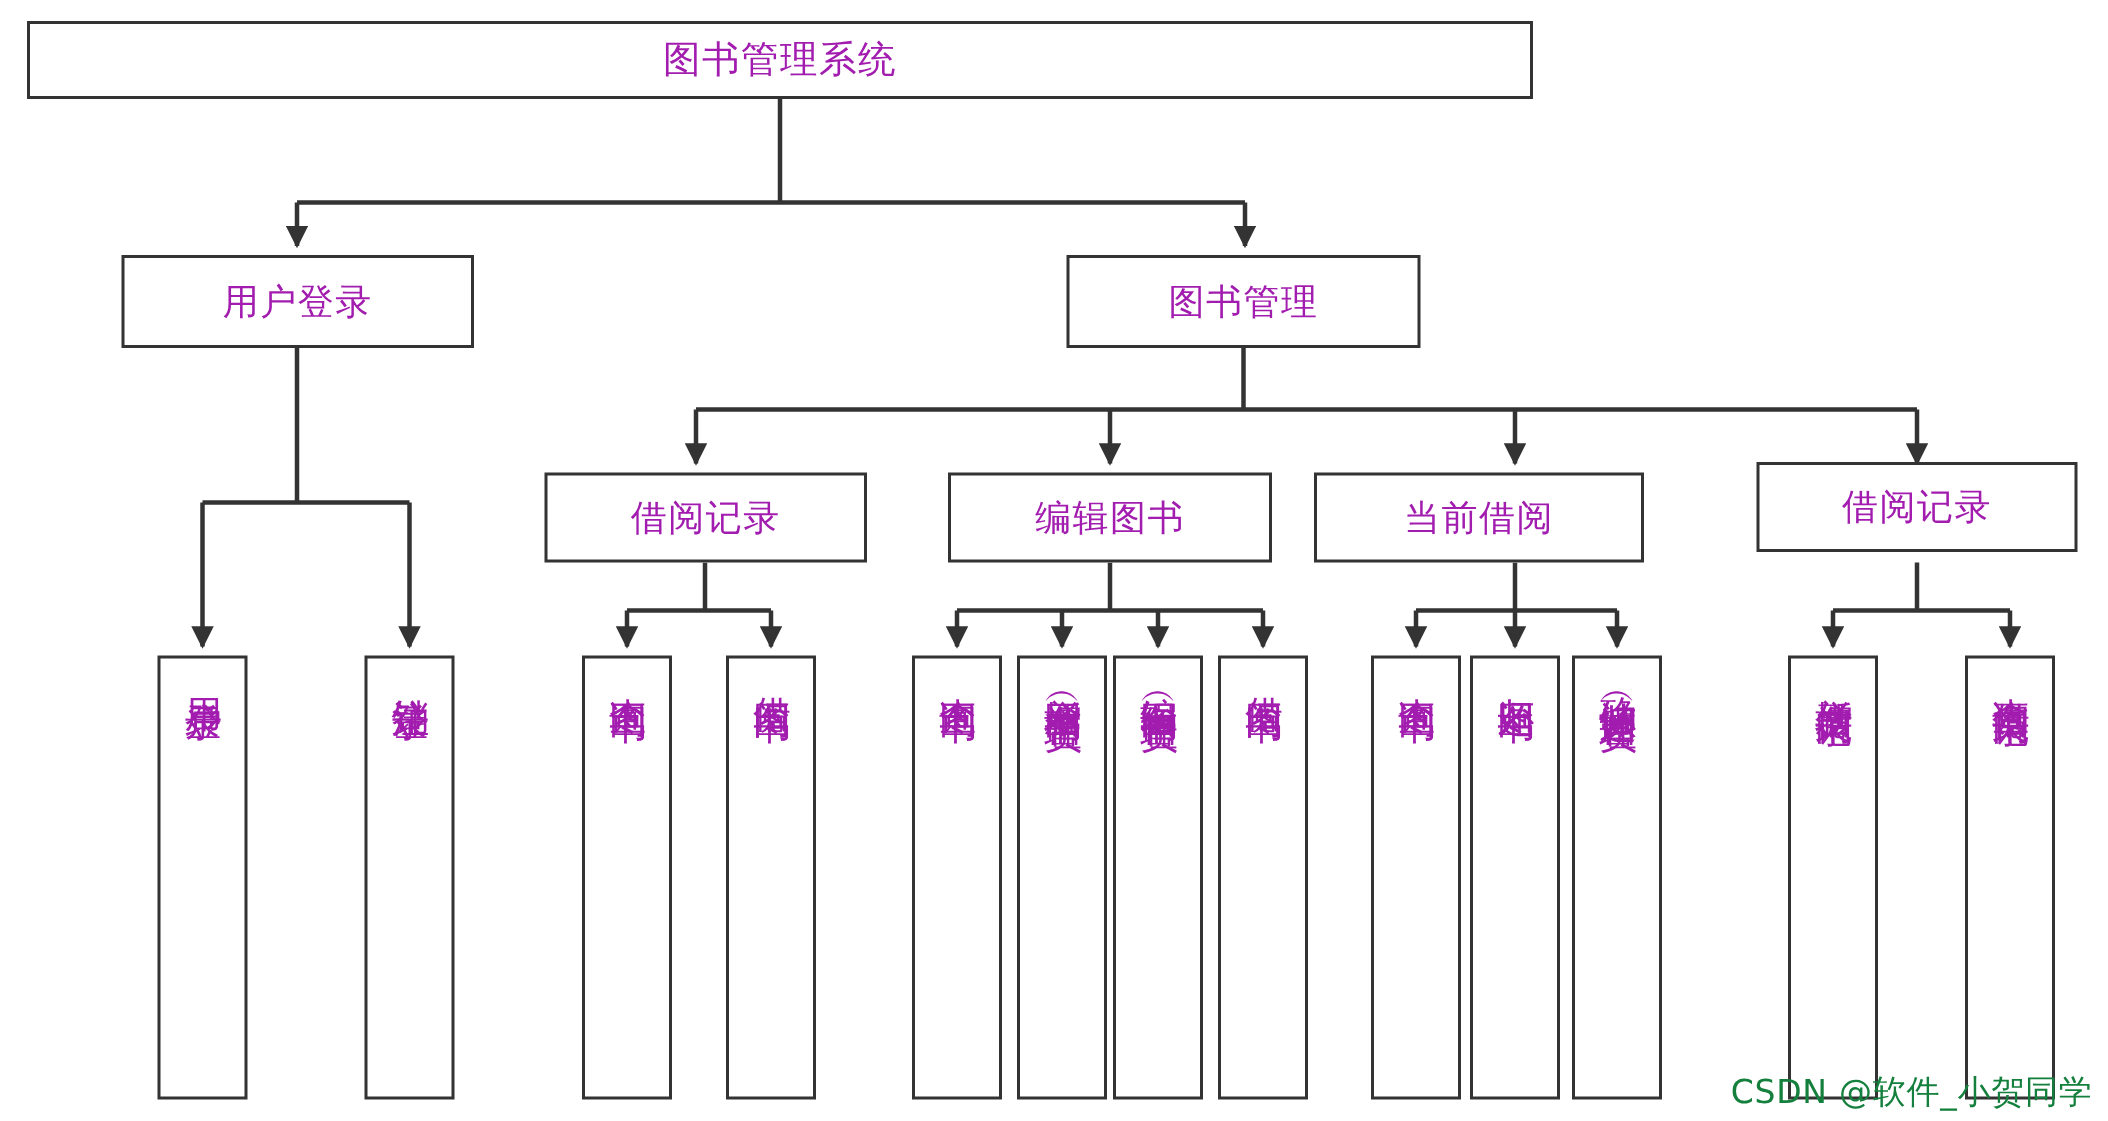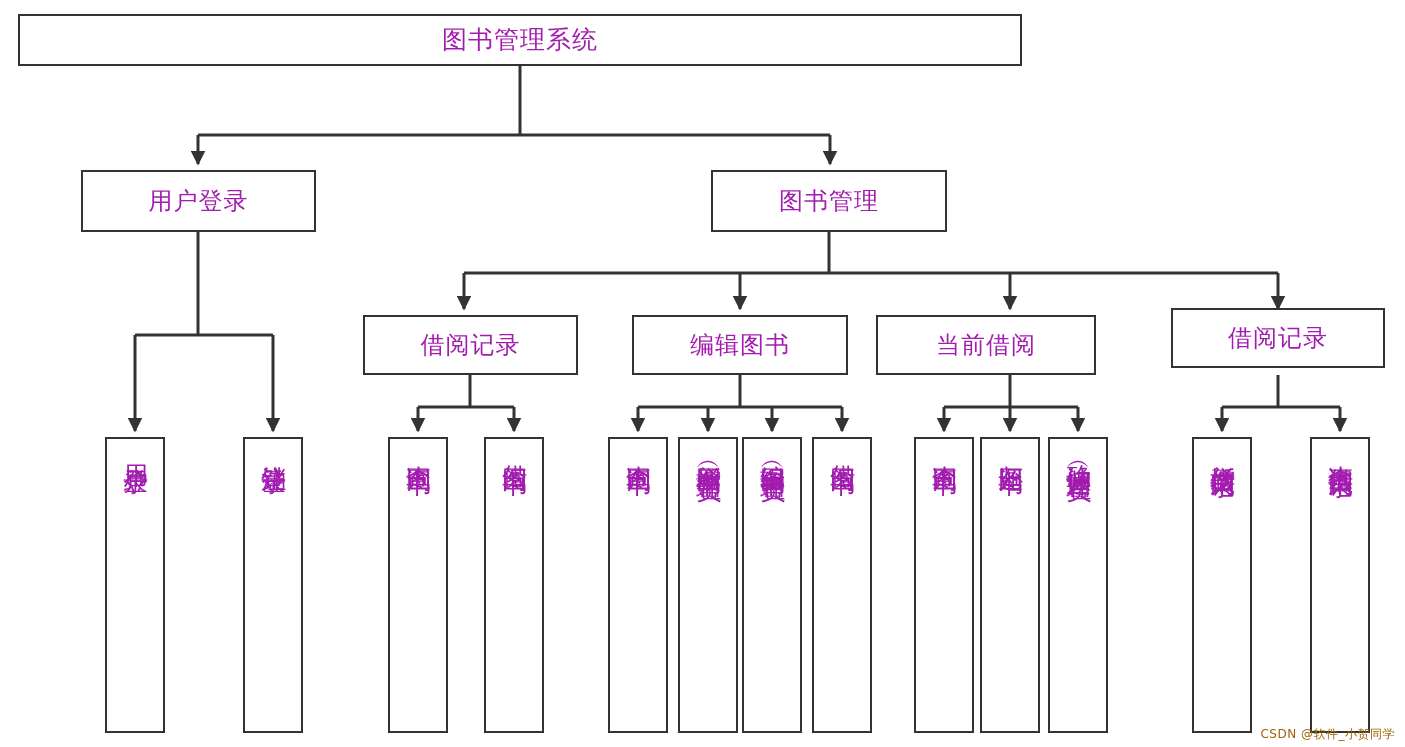--- a/index.html
+++ b/index.html
@@ -58,22 +58,22 @@
     font-size: 25px;
     line-height: 1.05;
     letter-spacing: 2px;
     white-space: normal;
     max-height: 284px;
   }
   #watermark {
     position: absolute;
     right: 10px;
     bottom: 4px;
-    font-size: 12px;
-    color: #a16207;
+    font-size: 22px;
+    color: #15803d;
     letter-spacing: 0.5px;
     white-space: nowrap;
     font-family: "DejaVu Sans", "Liberation Sans", sans-serif;
   }
 </style>
 </head>
 <body>
 
 <div id="canvas">
 

